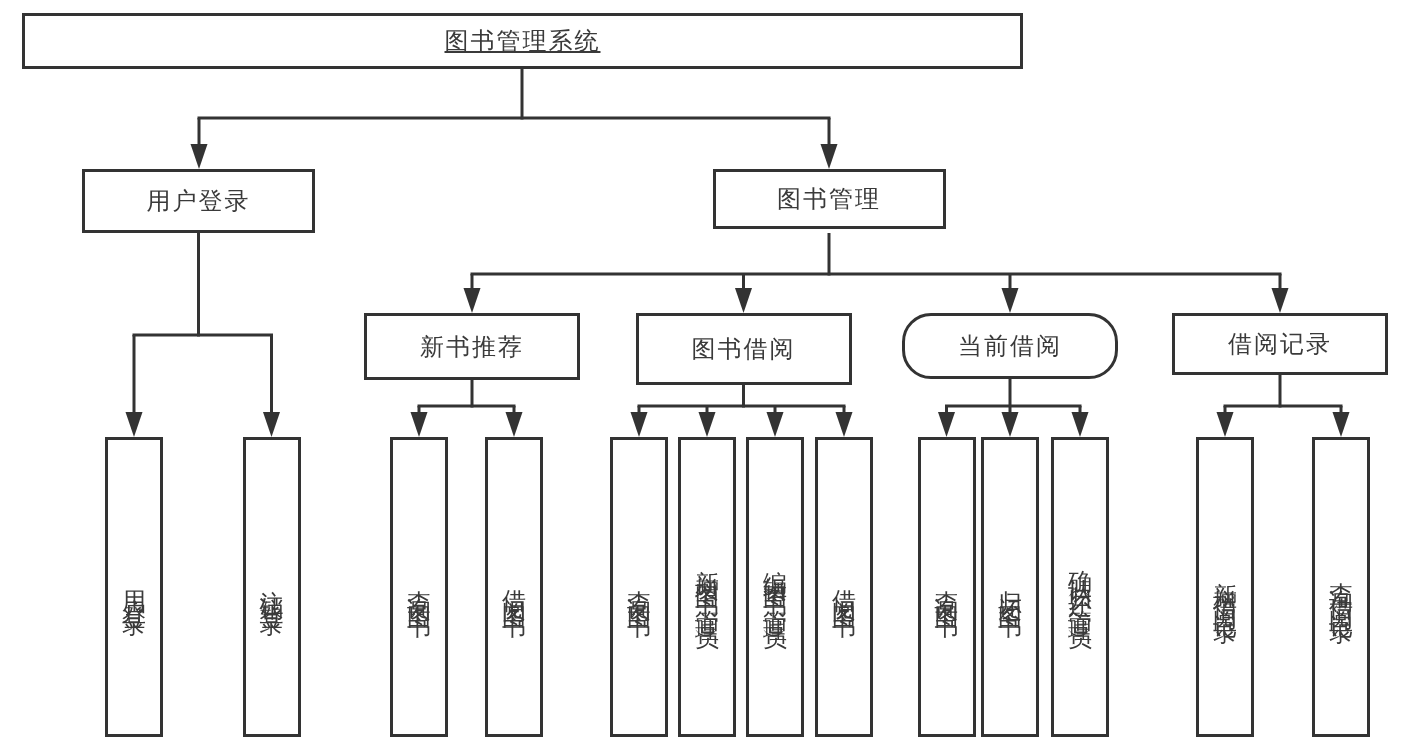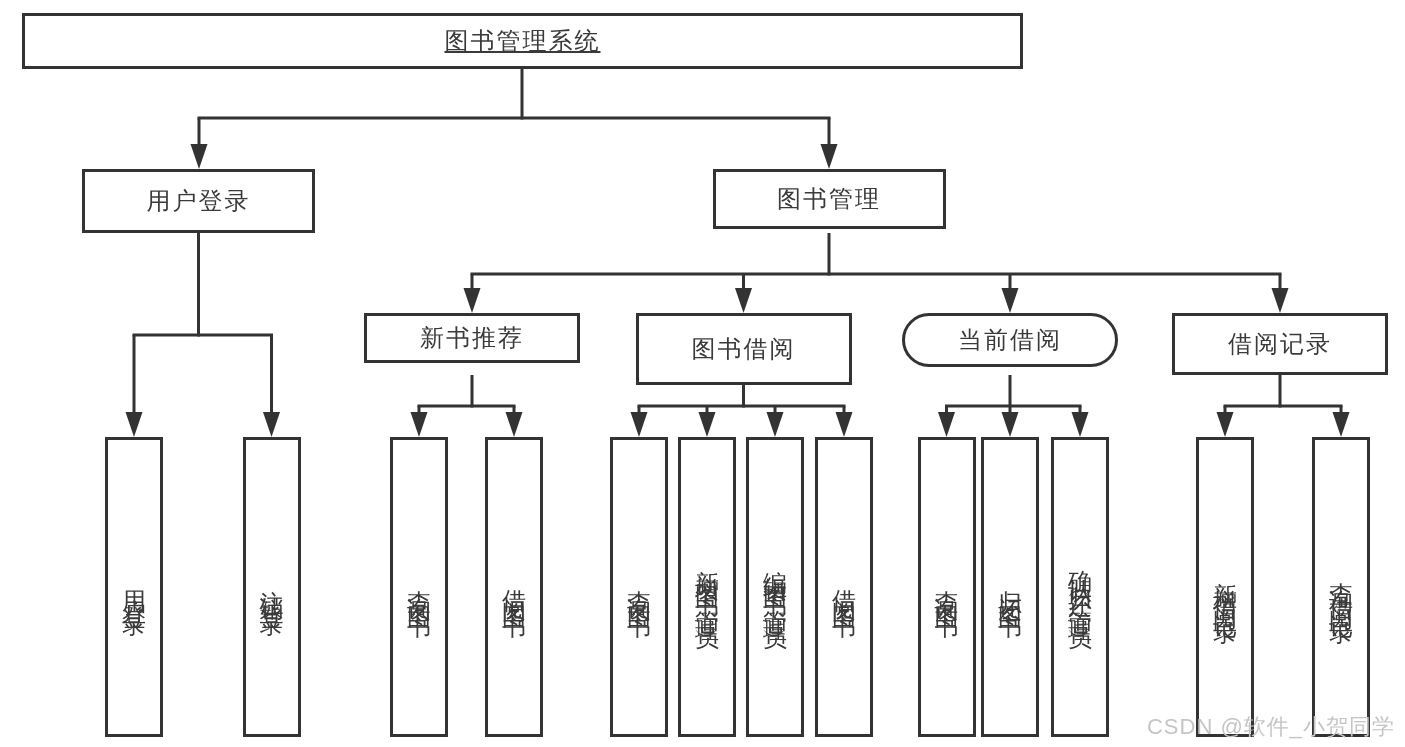--- a/index.html
+++ b/index.html
@@ -116,37 +116,36 @@
       <polygon points="1216.5,412 1233.5,412 1225,437"></polygon>
       <polygon points="1332.5,412 1349.5,412 1341,437"></polygon>
     </g>
   </svg>
 
   <div class="node h" style="left:22px;top:13px;width:1001px;height:56px;text-decoration:underline;">图书管理系统</div>
 
   <div class="node h" style="left:82px;top:169px;width:233px;height:64px;">用户登录</div>
   <div class="node h" style="left:712.5px;top:169px;width:233px;height:60px;">图书管理</div>
 
-  <div class="node h" style="left:364px;top:313px;width:216px;height:50px;">新书推荐</div>
+  <div class="node h" style="left:364px;top:313px;width:216px;height:67px;">新书推荐</div>
   <div class="node h" style="left:635.5px;top:313px;width:216px;height:72px;">图书借阅</div>
-  <div class="node h" style="left:902px;top:313px;width:216px;height:54px;border-radius:29px;">当前借阅</div>
+  <div class="node h" style="left:902px;top:313px;width:216px;height:66px;border-radius:29px;">当前借阅</div>
   <div class="node h" style="left:1172px;top:313px;width:216px;height:62px;">借阅记录</div>
 
   <div class="node v" style="left:105px;top:437px;width:58px;height:300px;">用户登录</div>
   <div class="node v" style="left:242.5px;top:437px;width:58px;height:300px;">注销登录</div>
 
   <div class="node v" style="left:390px;top:437px;width:58px;height:300px;">查询图书</div>
   <div class="node v" style="left:485px;top:437px;width:58px;height:300px;">借阅图书</div>
 
   <div class="node v" style="left:610px;top:437px;width:58px;height:300px;">查询图书</div>
   <div class="node v" style="left:678px;top:437px;width:58px;height:300px;">新增图书（管理员）</div>
   <div class="node v" style="left:746px;top:437px;width:58px;height:300px;">编辑图书（管理员）</div>
   <div class="node v" style="left:815px;top:437px;width:58px;height:300px;">借阅图书</div>
 
   <div class="node v" style="left:917.5px;top:437px;width:58px;height:300px;">查询图书</div>
   <div class="node v" style="left:981px;top:437px;width:58px;height:300px;">归还图书</div>
   <div class="node v" style="left:1051px;top:437px;width:58px;height:300px;">确认归还（管理员）</div>
 
   <div class="node v" style="left:1196px;top:437px;width:58px;height:300px;">新增借阅记录</div>
   <div class="node v" style="left:1312px;top:437px;width:58px;height:300px;">查询借阅记录</div>
 
-  <div class="watermark">CSDN @软件_小贺同学</div>
 </div>
 
 </body></html>

